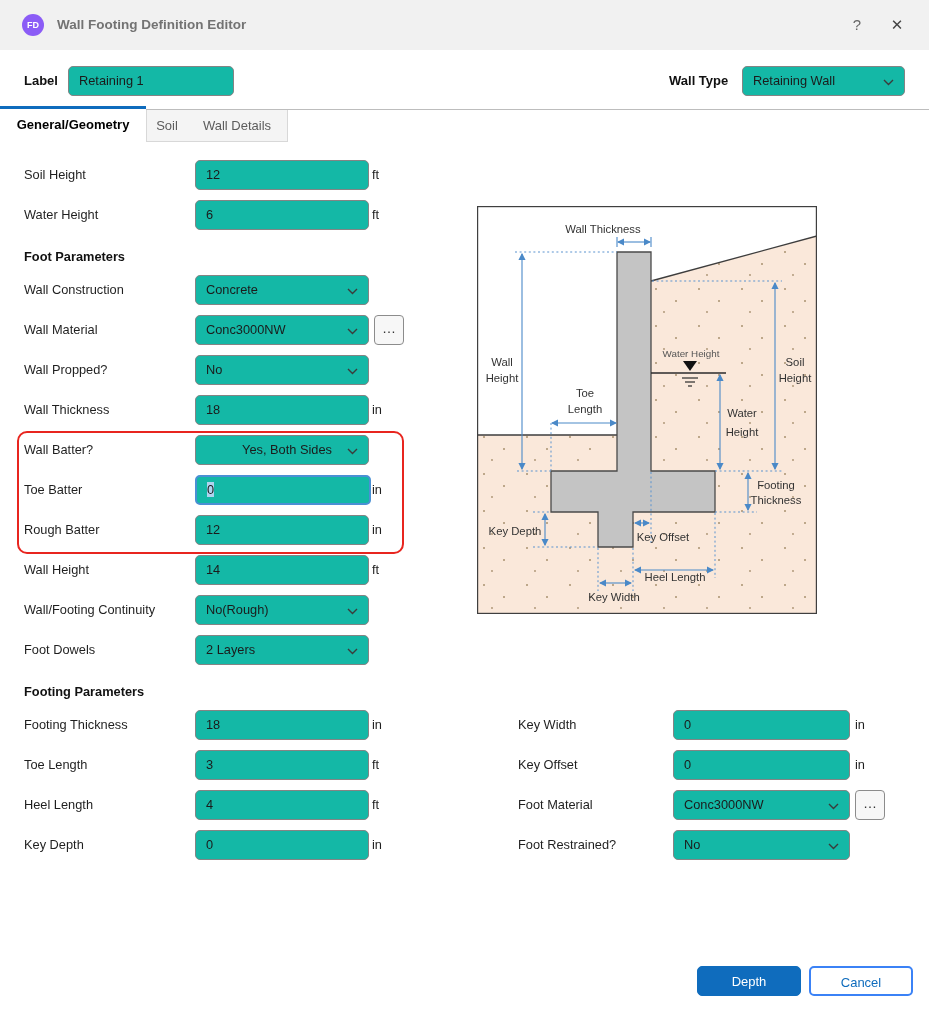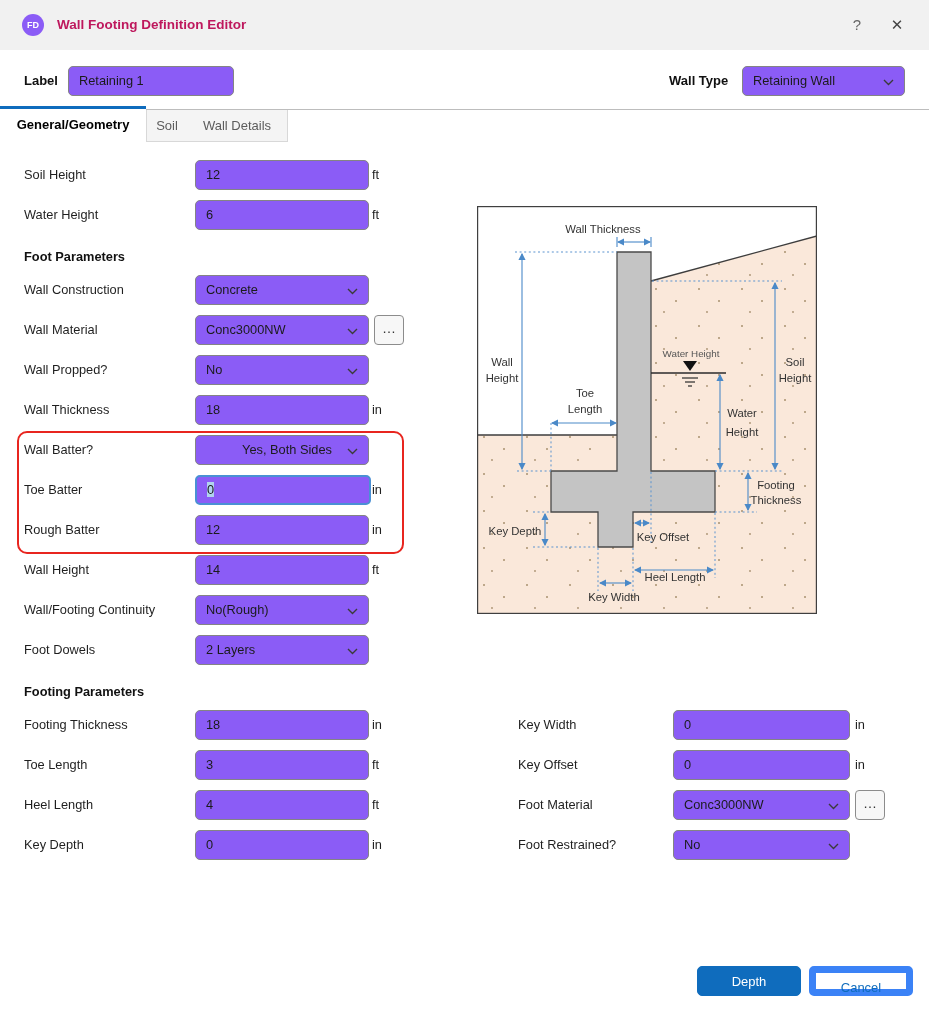--- a/index.html
+++ b/index.html
@@ -4,27 +4,27 @@
 <style>
   html,body{margin:0;padding:0;background:#ddd;}
   .window{
     position:relative;width:929px;height:1010px;background:#fff;overflow:hidden;
     font-family:"Liberation Sans","DejaVu Sans",sans-serif;color:#1b1b1b;
   }
   
   .titlebar{position:absolute;left:0;top:0;width:929px;height:50px;background:#f1f1f1;}
   .appicon{position:absolute;left:22px;top:14px;width:22px;height:22px;border-radius:50%;
     background:#8b5cf6;color:#fff;font-size:9px;font-weight:bold;text-align:center;line-height:22px;}
-  .apptitle{position:absolute;left:57px;top:0;height:44px;line-height:50px;font-size:13.5px;font-weight:700;color:#be185d;}
+  .apptitle{position:absolute;left:57px;top:0;height:44px;line-height:50px;font-size:13.5px;font-weight:700;color:#737373;}
   .tbtn{position:absolute;top:0;width:40px;height:50px;text-align:center;line-height:50px;color:#444;cursor:default;}
   .tbtn.help{left:837px;font-size:15px;color:#666;}
   .tbtn.close{left:877px;font-size:15px;}
   
   .hlabel{position:absolute;font-size:13px;font-weight:700;color:#111;line-height:30px;}
-  .box{position:absolute;height:28px;background:#8b5cf6;border:1px solid #848484;border-radius:5px;
+  .box{position:absolute;height:28px;background:#14b8a6;border:1px solid #848484;border-radius:5px;
     font-size:12.8px;line-height:28px;padding-left:10px;box-sizing:content-box;}
   .selectbox{cursor:default;}
   .selectbox .chev{position:absolute;right:10px;top:12px;}
   
   .tabstrip{position:absolute;left:0;top:106px;width:929px;height:36px;}
   .tabhair{position:absolute;left:0;top:3px;width:929px;height:1px;background:#bdbdbd;}
   .tab{position:absolute;font-size:13px;text-align:center;}
   .tab.active{left:0;top:0;width:146px;height:33px;background:#fff;border-top:3px solid #0f6cbd;
     line-height:32px;color:#000;font-weight:700;z-index:2;}
   .tab.inactive{top:4px;height:31px;background:#f4f4f4;border-right:1px solid #d8d8d8;
@@ -50,21 +50,21 @@
   
   .diagram{position:absolute;left:477px;top:206px;width:340px;height:408px;}
   .diagram text{font-family:"Liberation Sans","DejaVu Sans",sans-serif;font-size:11.3px;fill:#333;}
   .diagram text.small{font-size:9.8px;fill:#555;}
   .dim{stroke:#4a89c8;stroke-width:1.1;fill:none;}
   .dash{stroke:#5b93cf;stroke-width:1;fill:none;stroke-dasharray:2,2.6;}
   
   .btn{position:absolute;top:966px;width:104px;height:30px;border-radius:5px;font-size:13px;
     text-align:center;line-height:30px;cursor:default;box-sizing:border-box;}
   .btn.primary{left:697px;background:#0f6cbd;color:#fff;border:1px solid #0f6cbd;}
-  .btn.secondary{left:809px;background:#fff;color:#0f6cbd;border:7px solid #3b82f6;}
+  .btn.secondary{left:809px;background:#fff;color:#0f6cbd;border:2px solid #3b82f6;}
 </style>
 </head>
 <body>
 
 <div class="window">
 
   <div class="titlebar">
     <div class="appicon">FD</div>
     <div class="apptitle">Wall Footing Definition Editor</div>
     <div class="tbtn help"><span>?</span></div>

